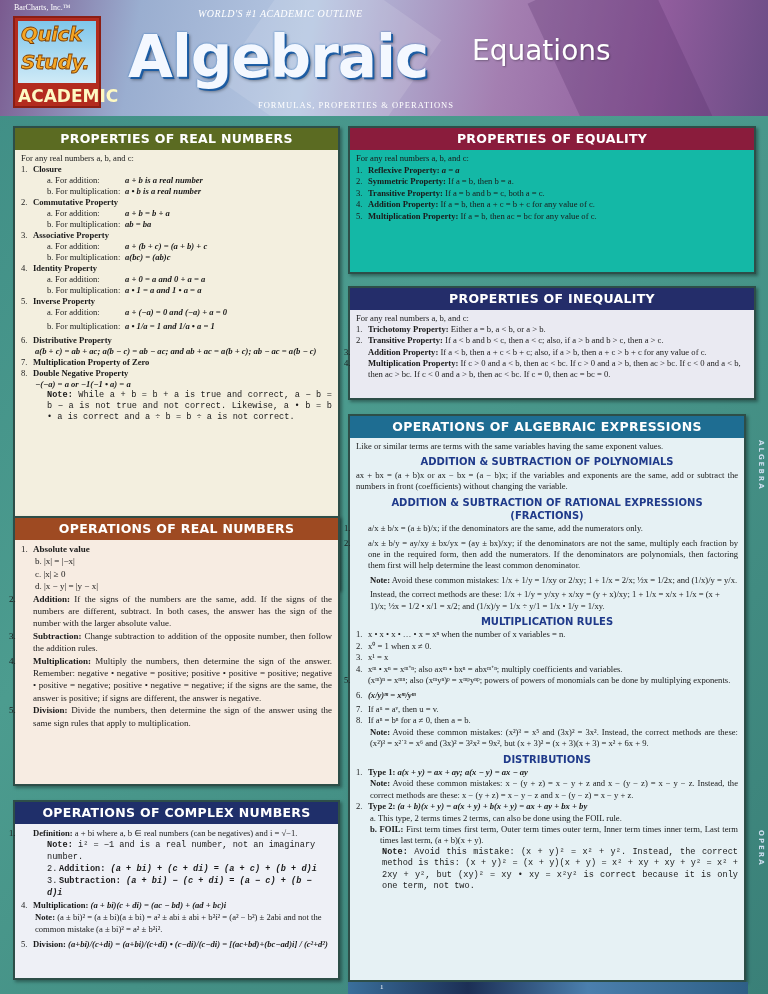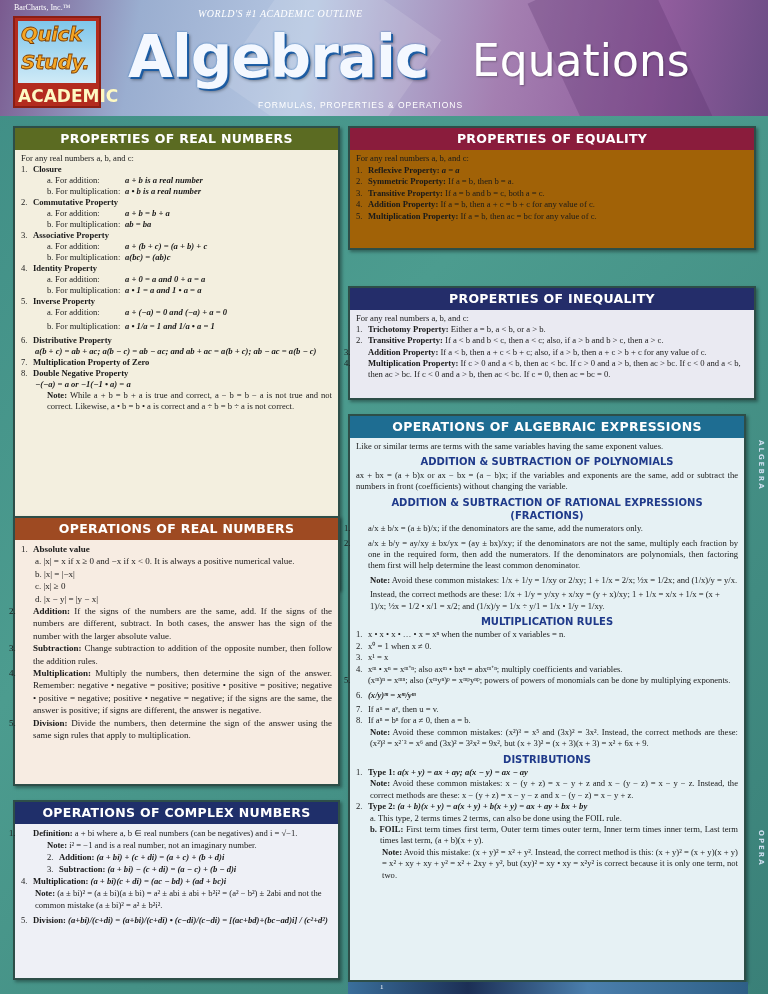--- a/index.html
+++ b/index.html
@@ -47,52 +47,52 @@
     font-family: "DejaVu Sans", sans-serif; font-weight: bold; color: #fef9c3; font-size: 17px;
   }
   .tagline { position: absolute; left: 198px; top: 8px; font-size: 10px; color: #fff; font-style: italic; letter-spacing: 0.5px; z-index: 2; }
   .title-main {
     position: absolute; left: 128px; top: 20px; font-family: "DejaVu Sans", sans-serif; font-weight: bold;
     font-size: 58px; color: #f4f8ff; letter-spacing: -1px; z-index: 2;
     text-shadow: 0 0 2px #2a6fb8, 2px 2px 0 #1c5aa0, 3px 3px 3px rgba(0,0,0,0.35);
   }
   .title-sub {
     position: absolute; left: 472px; top: 33px; font-family: "DejaVu Sans", sans-serif;
-    font-size: 44px; color: #fff; z-index: 2; text-shadow: 1px 1px 2px rgba(0,0,0,0.3);
+    font-size: 28px; color: #fff; z-index: 2; text-shadow: 1px 1px 2px rgba(0,0,0,0.3);
   }
   .subtitle {
-    position: absolute; left: 258px; top: 100px; font-family: Liberation Sans, sans-serif;
+    position: absolute; left: 258px; top: 100px; font-family: Liberation Serif, serif;
     font-size: 8.5px; color: #fff; letter-spacing: 1px; z-index: 2;
   }
   
   .panel {
     position: absolute; border: 2px solid #2d4e48;
     box-shadow: 2px 2px 3px rgba(0,0,0,0.35);
   }
   .panel-title {
     font-family: "DejaVu Sans", sans-serif; font-weight: bold; color: #fff;
     text-align: center; font-size: 12.5px; padding: 3px 0 3px; letter-spacing: 0.3px;
   }
   .panel-body { padding: 3px 6px 4px 6px; }
   .p-real { left: 13px; top: 126px; width: 327px; height: 464px; background: #f3efdf; }
   .p-real .panel-title { background: #5b6b22; }
   .p-ops { left: 13px; top: 516px; width: 327px; height: 270px; background: #f7ece2; }
   .p-ops .panel-title { background: #9e4a22; }
   .p-cplx { left: 13px; top: 800px; width: 327px; height: 180px; background: #eef0f6; }
   .p-cplx .panel-title { background: #1f2f6a; }
-  .p-eq { left: 348px; top: 126px; width: 408px; height: 124px; background: #a16207; }
+  .p-eq { left: 348px; top: 126px; width: 408px; height: 148px; background: #14b8a6; }
   .p-eq .panel-title { background: #8a1c3c; }
   .p-ineq { left: 348px; top: 286px; width: 408px; height: 114px; background: #eaeaf2; }
   .p-ineq .panel-title { background: #242d6a; }
   .p-alg { left: 348px; top: 414px; width: 398px; height: 568px; background: #e6f1f4; }
   .p-alg .panel-title { background: #1e6d92; }
   .row { display: flex; }
   .row .lbl { width: 104px; padding-left: 26px; flex-shrink: 0; }
   .ind1 { padding-left: 14px; }
-  .ind2 { padding-left: 26px; }
+  .ind2 { padding-left: 26px; font-family: Liberation Mono, monospace; }
   .num { display: inline-block; width: 12px; }
   b { font-weight: bold; }
   i { font-style: italic; font-weight: bold; }
   .sub-head {
     font-family: "DejaVu Sans", sans-serif; font-weight: bold; text-align: center;
     color: #1f3a8a; font-size: 10px; margin: 3px 0 1px;
   }
   .just { text-align: justify; }
   .side-tab {
     position: absolute; left: 751px; width: 14px; font-family: "DejaVu Sans", sans-serif;
@@ -184,21 +184,20 @@
     <div><span class="num">8.</span><b>Double Negative Property</b></div>
     <div class="ind1"><i>−(−a) = a or −1(−1 • a) = a</i></div>
     <div class="ind2 just"><b>Note:</b> <span>While a + b = b + a is true and correct, a − b = b − a is not true and not correct. Likewise, a • b = b • a is correct and a ÷ b = b ÷ a is not correct.</span></div>
   </div>
 </div>
 
 <div class="panel p-ops">
   <div class="panel-title">OPERATIONS OF REAL NUMBERS</div>
   <div class="panel-body" style="font-size:9px; line-height:1.38">
     <div><span class="num">1.</span><b>Absolute value</b></div>
-    <div class="ind1">a. |x| = x if x ≥ 0 and −x if x &lt; 0. It is always a positive numerical value.</div>
     <div class="ind1">b. |x| = |−x|</div>
     <div class="ind1">c. |x| ≥ 0</div>
     <div class="ind1">d. |x − y| = |y − x|</div>
     <div class="just" style="padding-left:12px;text-indent:-12px"><span class="num">2.</span><b>Addition:</b> <span>If the signs of the numbers are the same, add. If the signs of the numbers are different, subtract. In both cases, the answer has the sign of the number with the larger absolute value.</span></div>
     <div class="just" style="padding-left:12px;text-indent:-12px"><span class="num">3.</span><b>Subtraction:</b> <span>Change subtraction to addition of the opposite number, then follow the addition rules.</span></div>
     <div class="just" style="padding-left:12px;text-indent:-12px"><span class="num">4.</span><b>Multiplication:</b> <span>Multiply the numbers, then determine the sign of the answer. Remember: negative • negative = positive; positive • positive = positive; negative • positive = negative; positive • negative = negative; if the signs are the same, the answer is positive; if signs are different, the answer is negative.</span></div>
     <div class="just" style="padding-left:12px;text-indent:-12px"><span class="num">5.</span><b>Division:</b> <span>Divide the numbers, then determine the sign of the answer using the same sign rules that apply to multiplication.</span></div>
   </div>
 </div>
 

